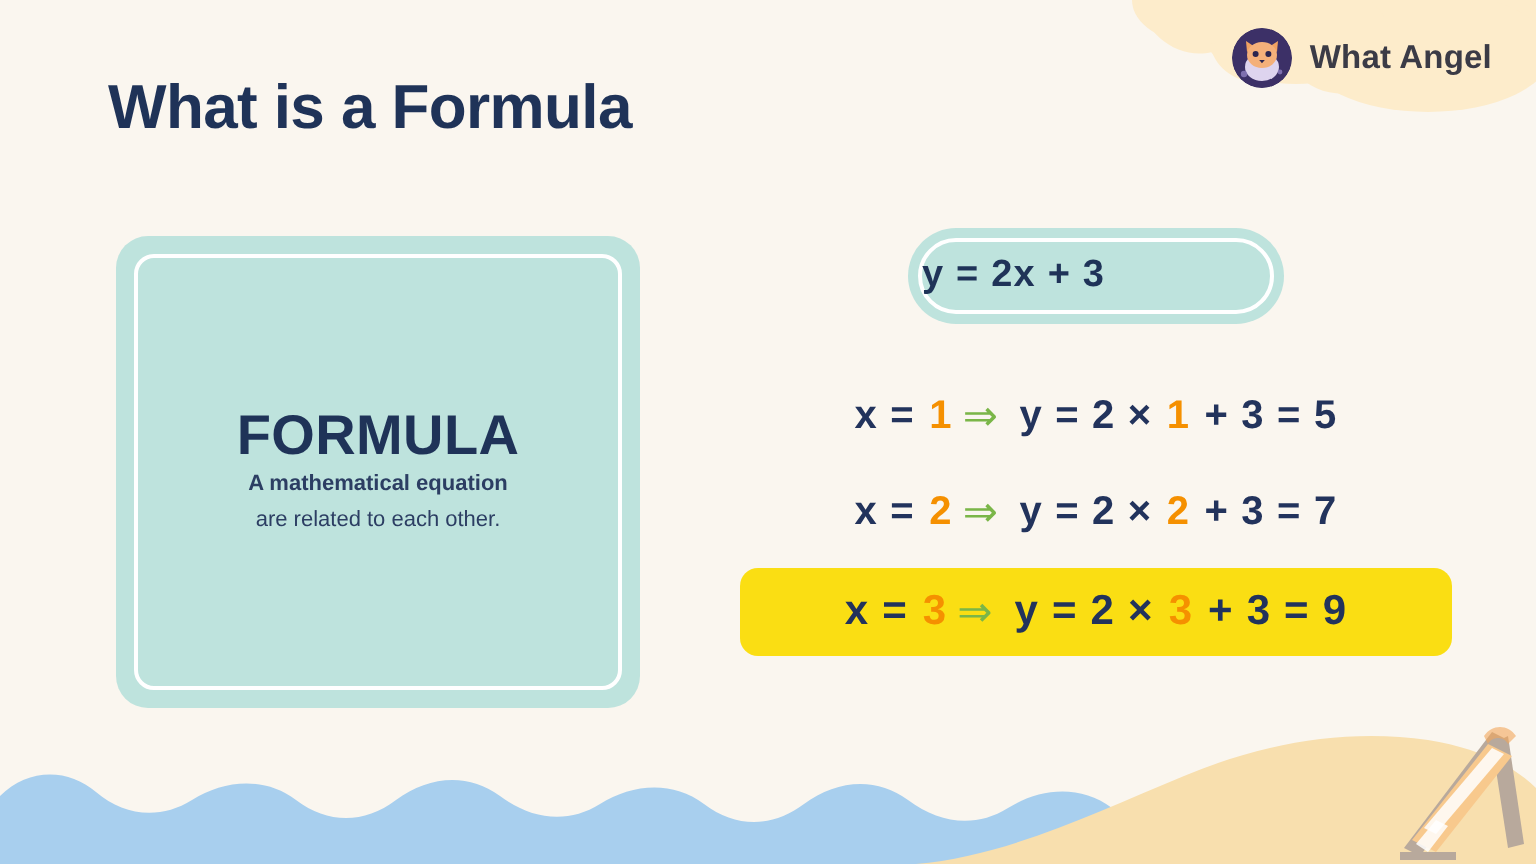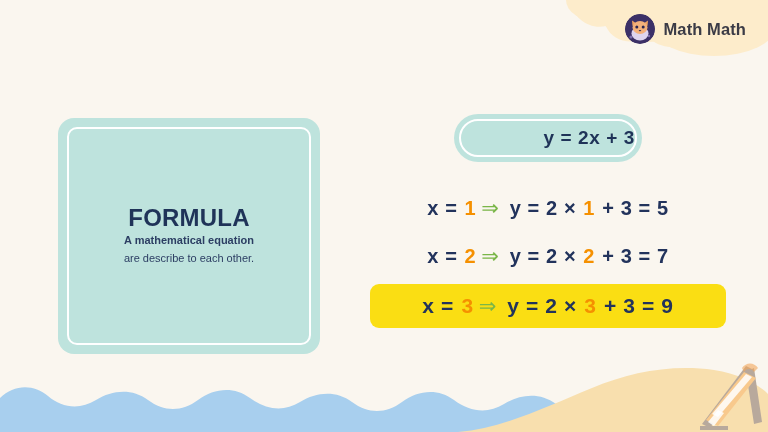--- a/index.html
+++ b/index.html
@@ -117,21 +117,21 @@
     border: 2.5px solid #ffffff;
     border-radius: 10px;
     display: flex;
     flex-direction: column;
     align-items: center;
     justify-content: center;
     padding: 10px 16px;
   }
 
   .def-heading {
-    font-size: 24px;
+    font-size: 28px;
     font-weight: 700;
     color: #1f3358;
     letter-spacing: 0.2px;
   }
 
   .def-line {
     font-size: 11px;
     color: #2c3e63;
     line-height: 1.62;
     text-align: center;
@@ -158,21 +158,21 @@
     padding: 5px;
   }
 
   .formula-pill-inner {
     width: 100%;
     height: 100%;
     border: 2.5px solid #ffffff;
     border-radius: 999px;
     display: flex;
     align-items: center;
-    justify-content: flex-end;
+    justify-content: flex-start;
   }
 
   .formula-pill-text {
     font-size: 19px;
     font-weight: 700;
     color: #1f3358;
     letter-spacing: 0.6px;
   }
 
   .eq-row {
@@ -256,29 +256,30 @@
       <ellipse cx="15" cy="19.5" rx="8.5" ry="7" fill="#ded4ef"></ellipse>
       <path d="M7.5,12 L7,6.5 L11.5,9.5 Z" fill="#f0a262"></path>
       <path d="M22.5,12 L23,6.5 L18.5,9.5 Z" fill="#f0a262"></path>
       <ellipse cx="15" cy="13.5" rx="7.5" ry="6.5" fill="#f4b07a"></ellipse>
       <circle cx="11.8" cy="13" r="1.5" fill="#2b2550"></circle>
       <circle cx="18.2" cy="13" r="1.5" fill="#2b2550"></circle>
       <path d="M13.6,16 L16.4,16 L15,17.6 Z" fill="#2b2550"></path>
       <circle cx="6" cy="23" r="1.6" fill="#8f7fc0" opacity="0.8"></circle>
       <circle cx="24" cy="22" r="1.2" fill="#8f7fc0" opacity="0.8"></circle>
     </svg>
-    <span class="logo-text">Math Math</span>
+    <span class="logo-text">What Angel</span>
   </div>
 
+  <h1 class="page-title">What is a Formula</h1>
 
   <div class="def-card">
     <div class="def-card-inner">
       <div class="def-heading">FORMULA</div>
       <div class="def-line strong">A mathematical equation</div>
-      <div class="def-line">are describe to each other.</div>
+      <div class="def-line">are related to each other.</div>
     </div>
   </div>
 
   <div class="right-col">
 
     <div class="formula-pill">
       <div class="formula-pill-inner">
         <span class="formula-pill-text">y = 2x + 3</span>
       </div>
     </div>

